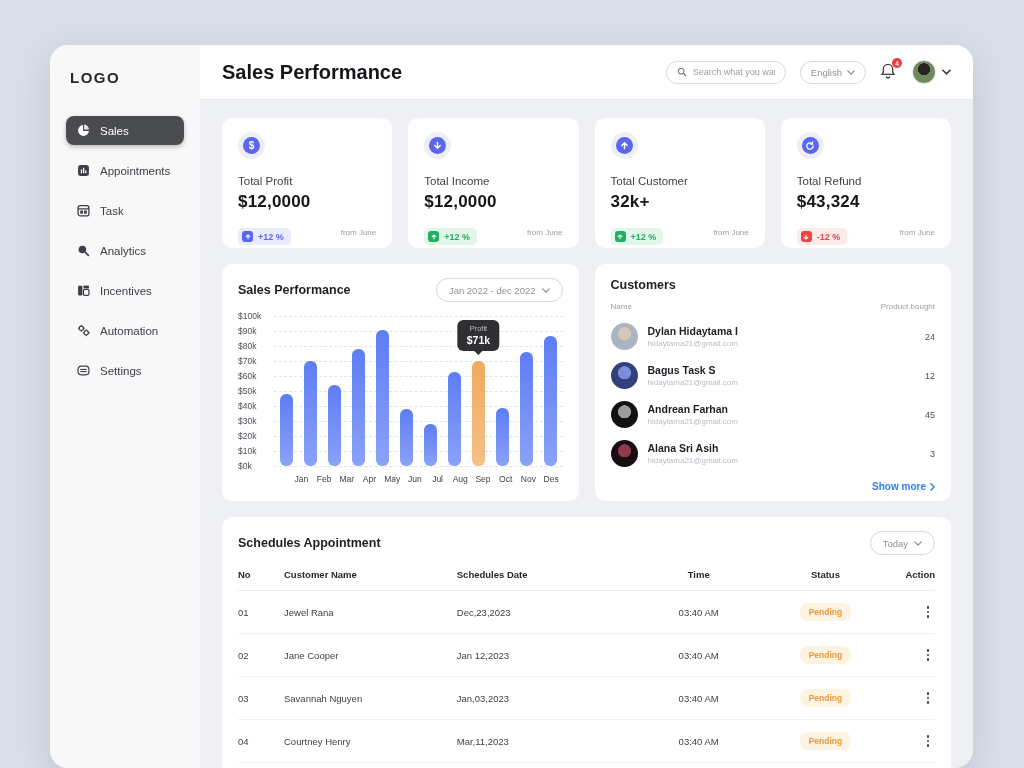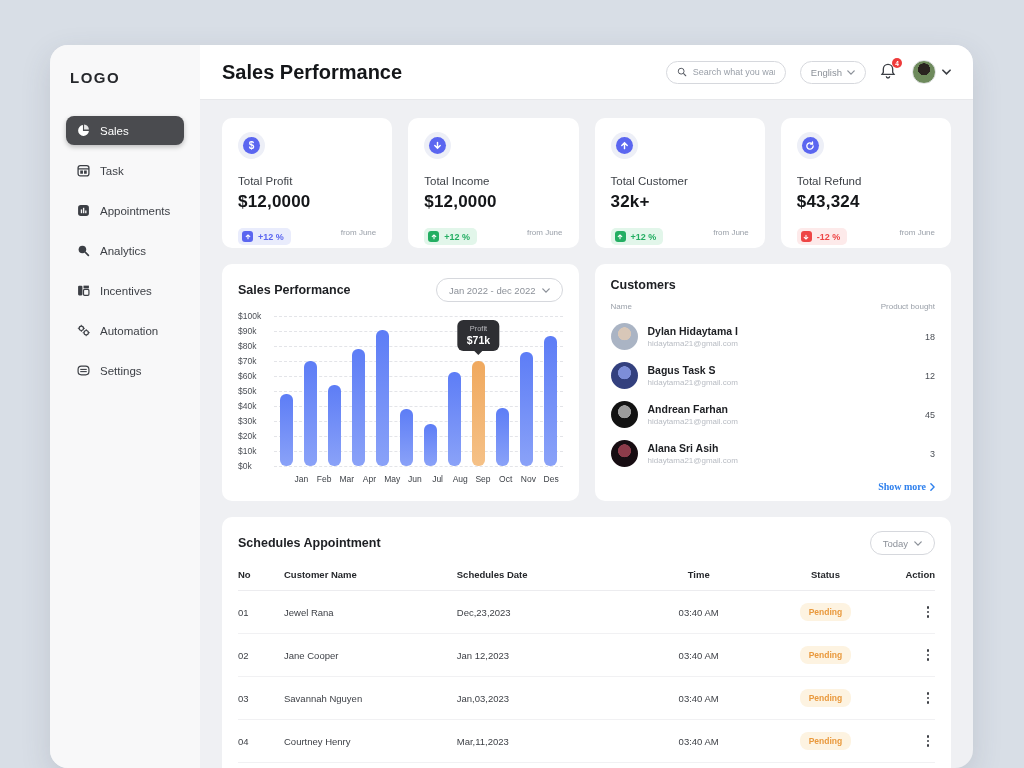--- a/index.html
+++ b/index.html
@@ -90,21 +90,21 @@
   .cust-avatar { width:27px; height:27px; border-radius:50%; flex-shrink:0; }
   .cav-0 { background:radial-gradient(circle at 50% 40%, #d8c7b8 0 30%, #aab4c4 32% 100%); }
   .cav-1 { background:radial-gradient(circle at 50% 40%, #7d8ed8 0 30%, #33407e 32% 100%); }
   .cav-2 { background:radial-gradient(circle at 50% 40%, #9b9b9b 0 30%, #121212 32% 100%); }
   .cav-3 { background:radial-gradient(circle at 50% 40%, #8d3b4a 0 30%, #170d12 32% 100%); }
   .cust-info { margin-left:10px; flex:1; min-width:0; }
   .cust-name { font-size:10.5px; font-weight:bold; color:#1d1f23; }
   .cust-email { font-size:8px; color:#b8bcc3; margin-top:2px; }
   .cust-count { font-size:9px; color:#4b4f56; }
   .show-more { display:flex; align-items:center; justify-content:flex-end; gap:4px; margin-top:14px;
-    color:#2f80ed; font-size:10px; font-weight:bold; cursor:pointer;font-family:Liberation Serif, serif; }
+    color:#2f80ed; font-size:10px; font-weight:bold; cursor:pointer; }
 
   
   .table-card { background:#fff; border-radius:10px; padding:14px 16px 6px; flex:1; }
   .tgrid { display:grid; grid-template-columns:46px 1.5fr 1.5fr 1.2fr 1fr 52px; align-items:center; }
   .tgrid > :nth-child(4), .tgrid > :nth-child(5) { justify-self:center; text-align:center; }
   .tgrid > :nth-child(6) { justify-self:end; text-align:right; }
   .thead { margin-top:14px; padding-bottom:10px; font-size:9.5px; font-weight:bold; color:#26282c; border-bottom:1px solid #ececef; }
   .trow { padding:12px 0; font-size:9.5px; color:#3c3f45; border-bottom:1px solid #f1f1f3; }
   .trow:last-child { border-bottom:none; }
   .pending-badge { display:inline-block; background:#fdf3e1; color:#e9993d; font-size:8.5px; font-weight:bold;
@@ -128,39 +128,39 @@
             <path fill="currentColor" d="M11 2a10 10 0 1 0 11 11H11z"></path>
             <path fill="currentColor" d="M13 1v9h9A10 10 0 0 0 13 1z" opacity=".85"></path>
           </svg>
       </span>
       <span>Sales</span>
     </div>
 
     <div class="nav-item">
       <span class="ic">
         <svg width="13" height="13" viewBox="0 0 24 24">
+            <rect x="2" y="2" width="20" height="20" rx="5" fill="currentColor"></rect>
+            <rect x="7" y="10" width="2.5" height="7" fill="#f8f8f9"></rect>
+            <rect x="11" y="7" width="2.5" height="10" fill="#f8f8f9"></rect>
+            <rect x="15" y="12" width="2.5" height="5" fill="#f8f8f9"></rect>
+          </svg>
+      </span>
+      <span>Appointments</span>
+    </div>
+
+    <div class="nav-item">
+      <span class="ic">
+        <svg width="13" height="13" viewBox="0 0 24 24">
             <rect x="2" y="3" width="20" height="19" rx="4" fill="none" stroke="currentColor" stroke-width="2.4"></rect>
             <line x1="2" y1="9" x2="22" y2="9" stroke="currentColor" stroke-width="2.4"></line>
             <rect x="6" y="12" width="5" height="6" fill="currentColor"></rect>
             <rect x="13" y="12" width="5" height="6" fill="currentColor"></rect>
           </svg>
       </span>
       <span>Task</span>
-    </div>
-
-    <div class="nav-item">
-      <span class="ic">
-        <svg width="13" height="13" viewBox="0 0 24 24">
-            <rect x="2" y="2" width="20" height="20" rx="5" fill="currentColor"></rect>
-            <rect x="7" y="10" width="2.5" height="7" fill="#f8f8f9"></rect>
-            <rect x="11" y="7" width="2.5" height="10" fill="#f8f8f9"></rect>
-            <rect x="15" y="12" width="2.5" height="5" fill="#f8f8f9"></rect>
-          </svg>
-      </span>
-      <span>Appointments</span>
     </div>
 
     <div class="nav-item">
       <span class="ic">
         <svg width="13" height="13" viewBox="0 0 24 24">
             <circle cx="10" cy="10" r="7" fill="currentColor"></circle>
             <line x1="16" y1="16" x2="21" y2="21" stroke="currentColor" stroke-width="3" stroke-linecap="round"></line>
           </svg>
       </span>
       <span>Analytics</span>
@@ -445,21 +445,21 @@
             <span>Name</span>
             <span>Product bought</span>
           </div>
 
           <div class="cust-row">
             <span class="cust-avatar cav-0"></span>
             <span class="cust-info">
               <div class="cust-name">Dylan Hidaytama I</div>
               <div class="cust-email">hidaytama21@gmail.com</div>
             </span>
-            <span class="cust-count">18</span>
+            <span class="cust-count">24</span>
           </div>
 
           <div class="cust-row">
             <span class="cust-avatar cav-1"></span>
             <span class="cust-info">
               <div class="cust-name">Bagus Task S</div>
               <div class="cust-email">hidaytama21@gmail.com</div>
             </span>
             <span class="cust-count">12</span>
           </div>

